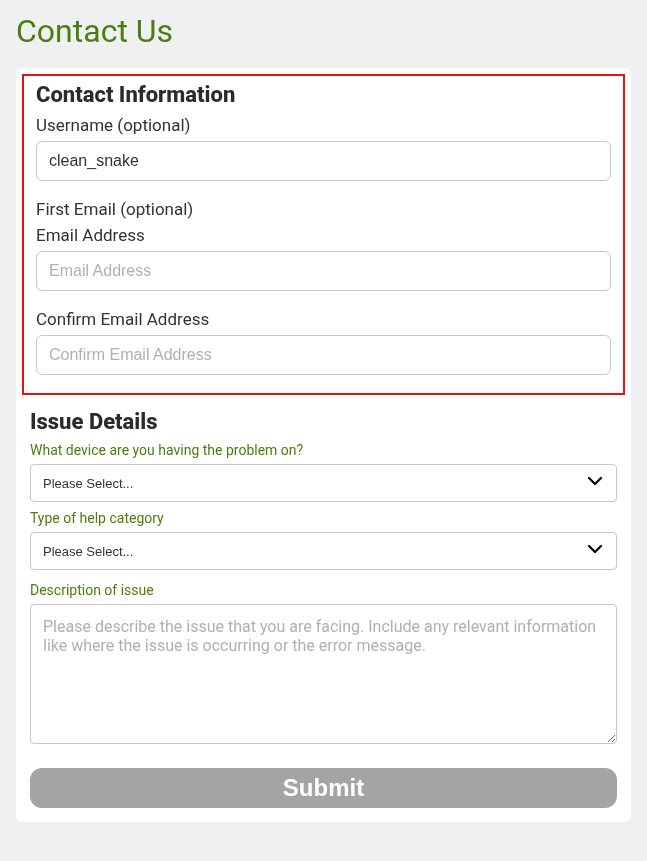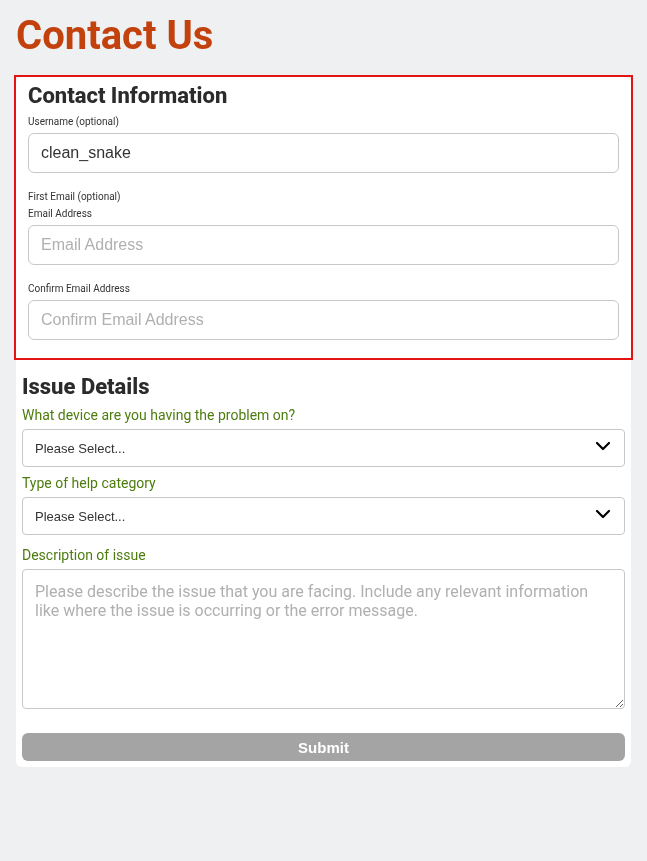--- a/index.html
+++ b/index.html
@@ -8,50 +8,50 @@
       padding: 0;
     }
     body {
       font-family: -apple-system, BlinkMacSystemFont, "Segoe UI", Roboto, "Helvetica Neue", Arial, sans-serif;
       background: #eef0f1;
       width: 647px;
       height: 861px;
       padding: 10px 16px;
     }
     .page-title {
-      font-size: 40px;
-      font-weight: 700;
-      color: #c2410c;
+      font-size: 32px;
+      font-weight: 400;
+      color: #4d7c0f;
       margin-bottom: 18px;
       margin-top: 2px;
     }
     .card {
       background: #ffffff;
       border-radius: 6px;
-      padding: 6px;
+      padding: 14px;
     }
     .highlight-section {
       border: 2px solid #e31414;
       padding: 6px 12px 14px 12px;
       margin: -8px -8px 14px -8px;
     }
     .section-title {
       font-size: 22px;
       font-weight: 800;
       color: #2b2b2b;
       margin-bottom: 8px;
     }
     .section-title-issue {
       font-size: 22px;
       font-weight: 800;
       color: #2b2b2b;
       margin-top: 6px;
     }
     .field-label-small {
-      font-size: 10px;
+      font-size: 17px;
       color: #333;
       margin-bottom: 6px;
     }
     .field-label {
       font-size: 14px;
       font-weight: 400;
       color: #4d7c0f;
       margin-bottom: 6px;
       margin-top: 8px;
     }
@@ -104,27 +104,27 @@
       color: #333;
       font-family: inherit;
       resize: both;
       margin-bottom: 20px;
     }
     .textarea-input::placeholder {
       color: #b0b0b0;
     }
     .submit-btn {
       width: 100%;
-      height: 28px;
+      height: 40px;
       background: #a4a4a4;
       color: #fff;
-      font-size: 15px;
+      font-size: 24px;
       font-weight: 600;
       border: none;
-      border-radius: 6px;
+      border-radius: 12px;
       cursor: pointer;
     }
     .field-group {
       margin-bottom: 4px;
     }
     .last-input {
       margin-bottom: 0;
     }
   </style>
 </head>

